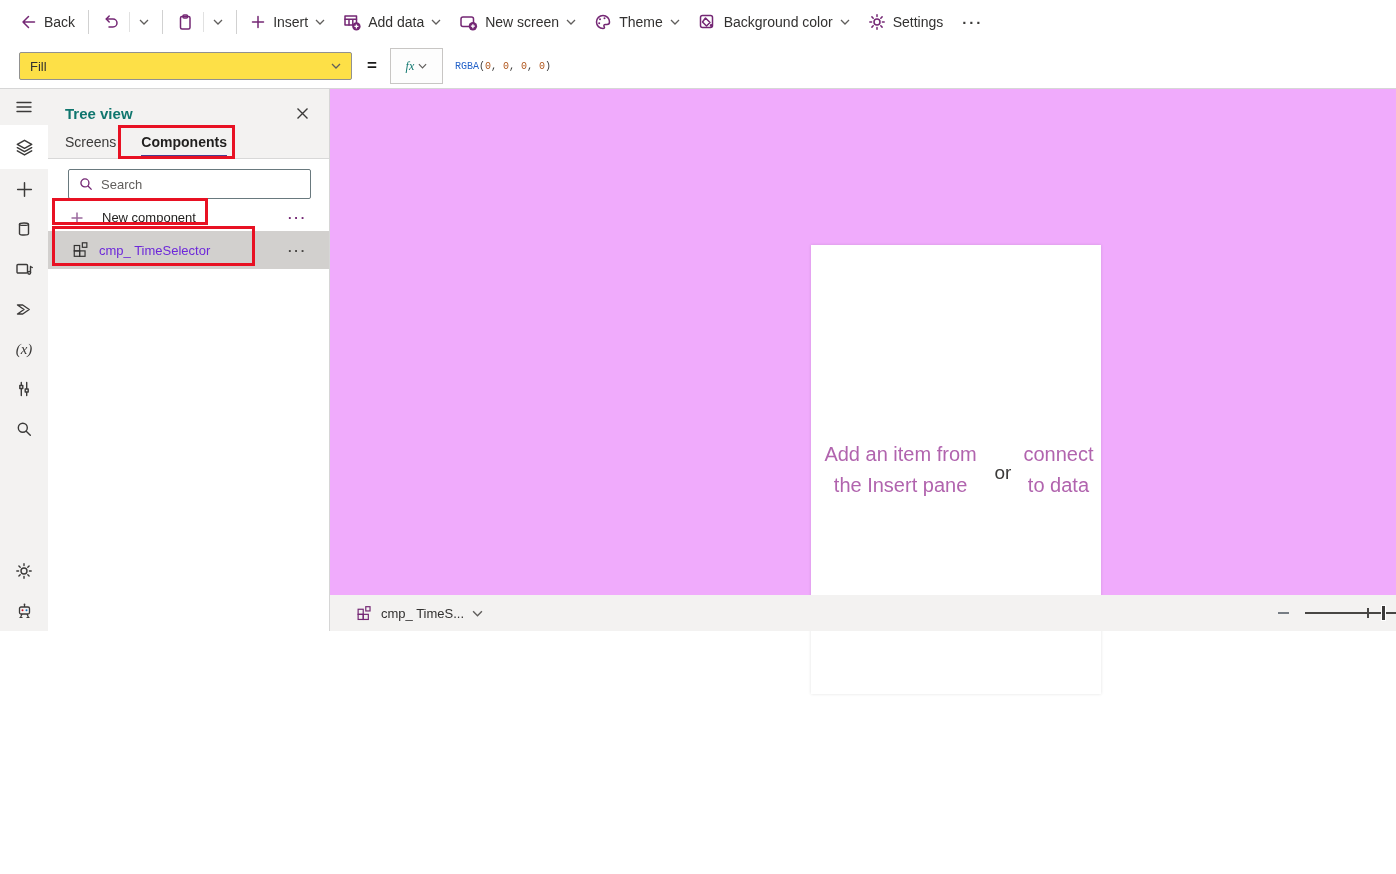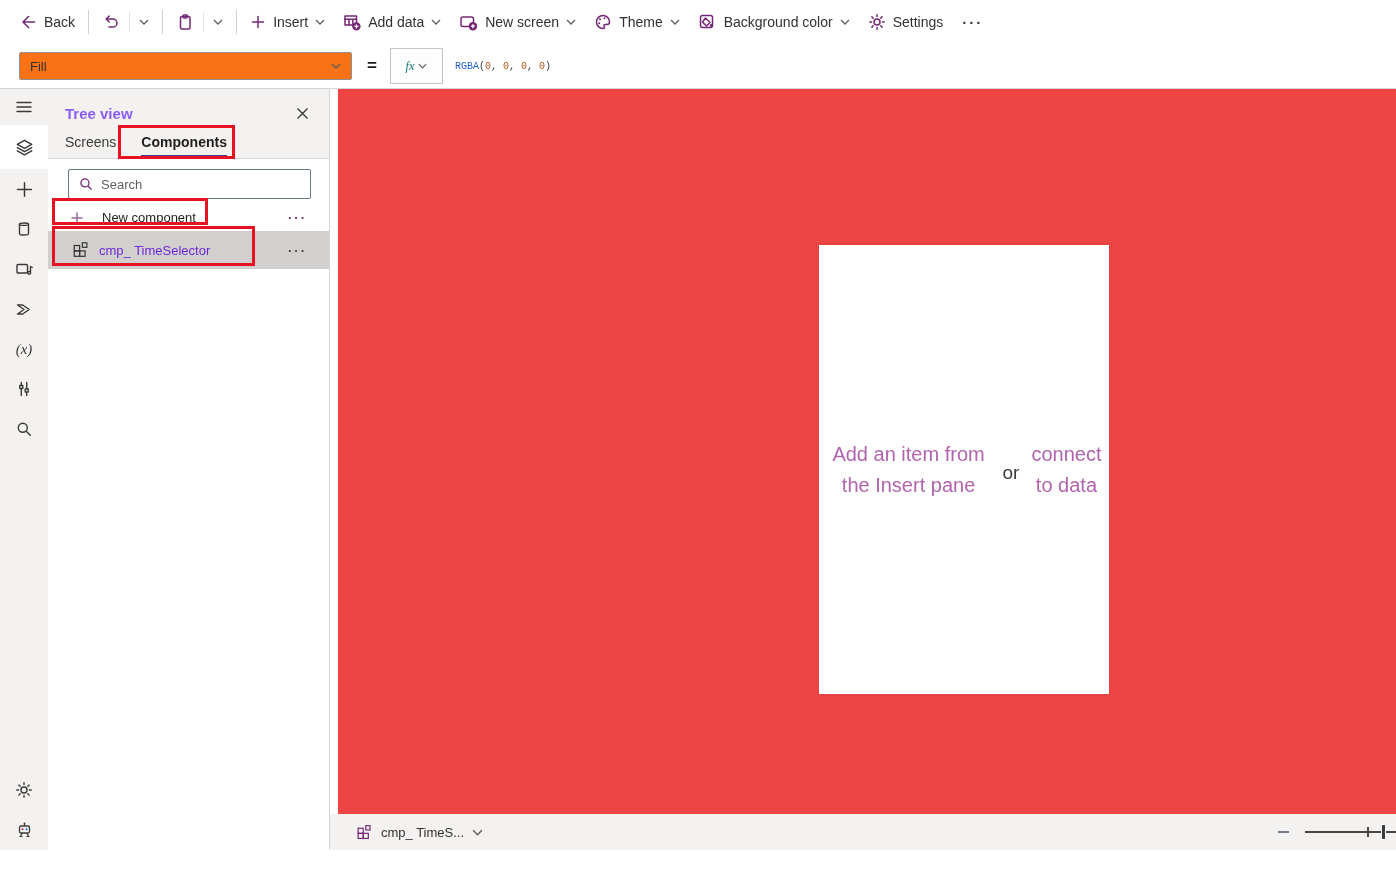--- a/index.html
+++ b/index.html
@@ -1,37 +1,37 @@
 <!DOCTYPE html>
 <html><head>
 <meta charset="utf-8">
 <style>
   * { margin:0; padding:0; box-sizing:border-box; }
   html,body { width:1396px; height:874px; overflow:hidden; }
   body { font-family:"Liberation Sans","DejaVu Sans",sans-serif; background:#fff; color:#323130; }
-  .app { position:relative; width:1396px; height:850px; }
+  .app { position:relative; width:1396px; height:631px; }
 
   
   .toolbar { position:absolute; left:0; top:0; right:0; height:44px; background:#fff;
              display:flex; align-items:center; padding-left:10px; }
   .tb-item { display:flex; align-items:center; gap:7px; padding:0 9px; height:32px;
              font-size:14px; color:#323130; cursor:default; border-radius:2px; }
   .tb-item svg { flex:0 0 auto; }
   .tb-divider { width:1px; height:24px; background:#d1d1d1; margin:0 4px; }
   .tb-split { width:1px; height:20px; background:#e1e1e1; }
   .chev { stroke:#605e5c; fill:none; stroke-width:1.3; }
   .acc { stroke:#742774; fill:none; stroke-width:1.5; stroke-linecap:round; stroke-linejoin:round; }
   .accfill { fill:#742774; stroke:none; }
   .more-dots { font-size:15px; font-weight:700; letter-spacing:2px; color:#3b3a39; padding:0 10px; }
 
   
   .formula-row { position:absolute; left:0; top:44px; right:0; height:45px; background:#fff;
                  border-bottom:1px solid #d6d6d6; display:flex; align-items:center; }
   .prop-select { margin-left:19px; width:333px; height:28px; border:1px solid #919191; border-radius:2px;
-                 background:#f97316; display:flex; align-items:center; justify-content:space-between;
+                 background:#fde047; display:flex; align-items:center; justify-content:space-between;
                  padding:0 10px; font-size:13px; color:#323130; }
   .equals { margin:0 13px 0 15px; font-size:17px; font-weight:600; color:#1b1a19; }
   .fx-box { height:36px; width:53px; border:1px solid #c8c6c4; background:#fdfdfd;
             display:flex; align-items:center; justify-content:center; gap:4px; }
   .fx-label { font-family:"Liberation Serif","DejaVu Serif",serif; font-style:italic; font-size:12px; color:#0f766e; }
   .formula-text { margin-left:12px; font-family:"Liberation Mono","DejaVu Sans Mono",monospace;
                   font-size:10px; white-space:pre; }
   .tok-fn { color:#2362c9; }
   .tok-p  { color:#3b3a39; }
   .tok-n  { color:#b0551a; }
@@ -43,40 +43,40 @@
   .rail-btn.active { height:44px; background:#fff; }
   .rail-ic { stroke:#3b3a39; fill:none; stroke-width:1.4; stroke-linecap:round; stroke-linejoin:round; }
   .rail-var { font-family:"Liberation Serif","DejaVu Serif",serif; font-style:italic; font-size:15px; color:#3b3a39; }
   .rail-bottom { position:absolute; bottom:0; left:0; width:48px; }
 
   
   .panel { position:absolute; left:48px; top:89px; width:282px; bottom:0; background:#fff;
            border-right:1px solid #d6d6d6; }
   .panel-head { background:#f3f2f1; padding:13px 16px 0 17px; border-bottom:1px solid #d8d8d8; height:70px; }
   .panel-title-row { display:flex; align-items:center; justify-content:space-between; }
-  .panel-title { font-size:15px; font-weight:700; color:#8b5cf6; }
+  .panel-title { font-size:15px; font-weight:700; color:#0f766e; }
   .panel-close { width:22px; height:22px; display:flex; align-items:center; justify-content:center; }
   .tabs { display:flex; gap:25px; margin-top:10px; }
   .tab { font-size:14px; color:#3b3a39; padding-bottom:8px; }
   .tab.active { font-weight:600; color:#201f1e; padding-bottom:5px; border-bottom:3px solid #4b3b8f; }
   .search-wrap { padding:10px 18px 5px 20px; position:relative; }
   .search-input { width:100%; height:30px; border:1px solid #69797e; border-radius:2px; font-size:13px;
                   font-family:inherit; color:#323130; padding:0 8px 0 32px; outline:none; background:#fff; }
   .search-input::placeholder { color:#605e5c; }
   .search-icon { position:absolute; left:30px; top:17px; }
   .row-newcomp { height:27px; display:flex; align-items:center; padding-left:22px; position:relative; }
   .row-newcomp .lbl { margin-left:18px; font-size:13px; color:#1f1e1d; }
   .row-more { position:absolute; right:22px; font-size:13px; font-weight:700; letter-spacing:2px; }
   .row-more.purple { color:#742774; }
   .row-more.dark { color:#484644; }
   .row-item { height:38px; background:#d2d0ce; display:flex; align-items:center; padding-left:24px; position:relative; }
   .row-item .lbl { margin-left:9px; font-size:13px; color:#6d28d9; }
 
   
-  .canvas { position:absolute; left:330px; top:89px; right:0; bottom:36px; background:#ef4444;margin-left:8px; }
+  .canvas { position:absolute; left:330px; top:89px; right:0; bottom:36px; background:#f0abfc; }
   .artboard { position:absolute; left:481px; top:156px; width:290px; height:449px; background:#fff;
               box-shadow:0 0 3px rgba(0,0,0,0.12); display:flex; align-items:center; justify-content:center; }
   .empty-state { display:flex; align-items:center; justify-content:center; }
   .es-link { color:#b164ae; font-size:20px; text-align:center; line-height:31px; cursor:pointer; }
   .es-link.left { width:178px; }
   .es-link.right { width:84px; }
   .es-or { color:#3b3a39; font-size:19px; margin:0 5px; padding-top:6px; }
 
   
   .statusbar { position:absolute; left:330px; right:0; bottom:0; height:36px; background:#f3f2f1;

